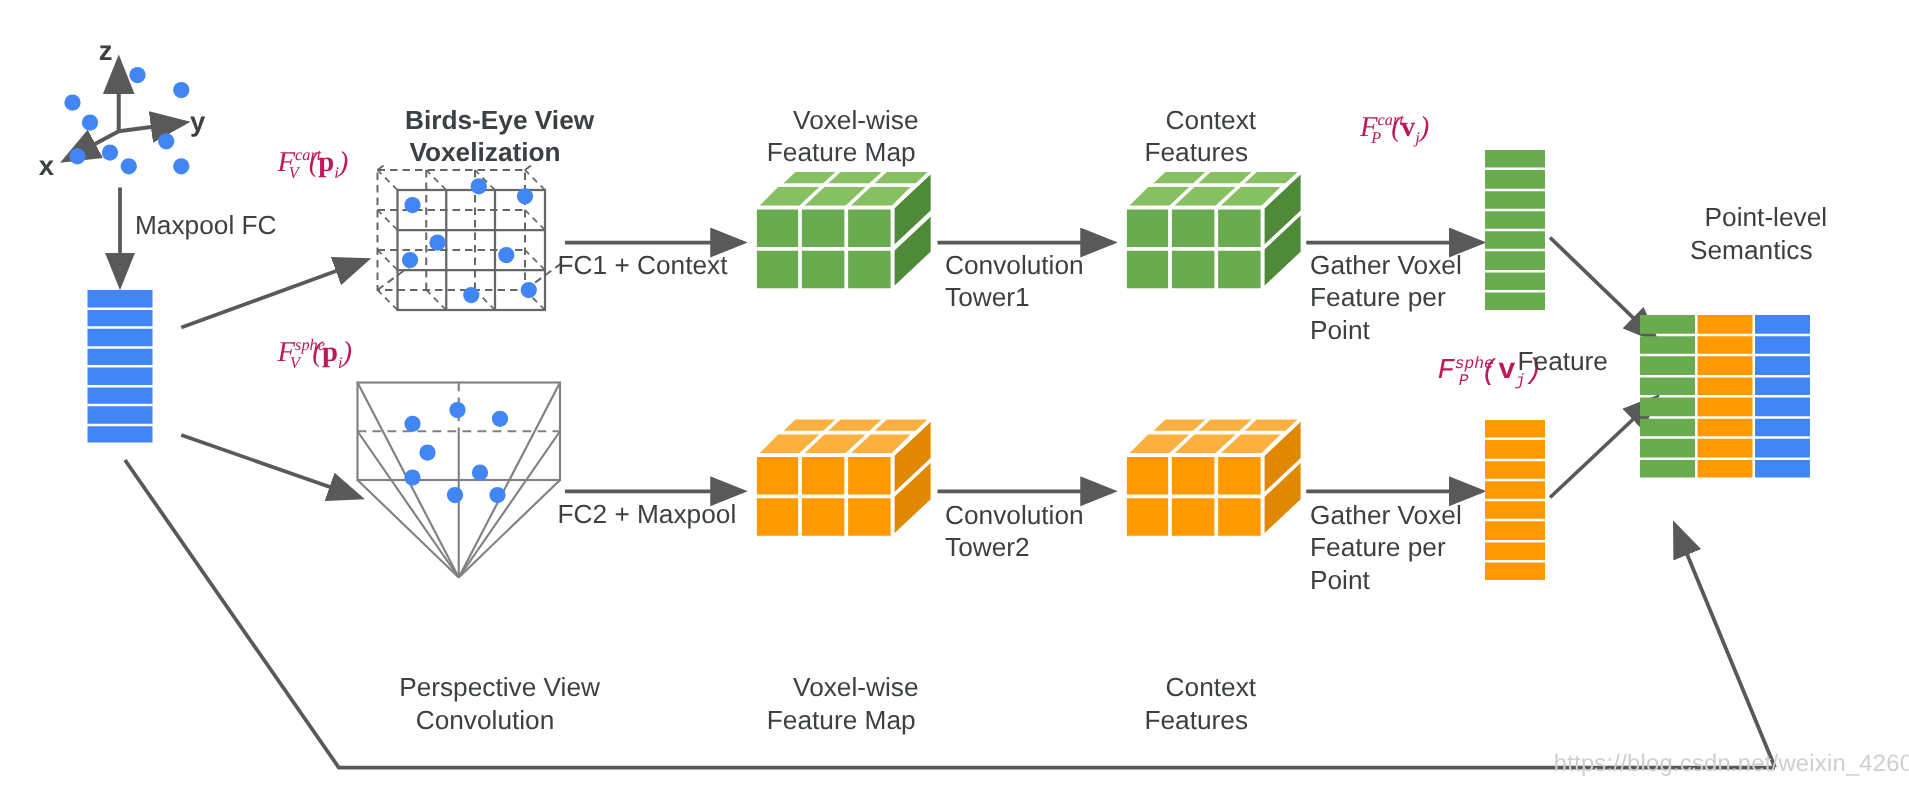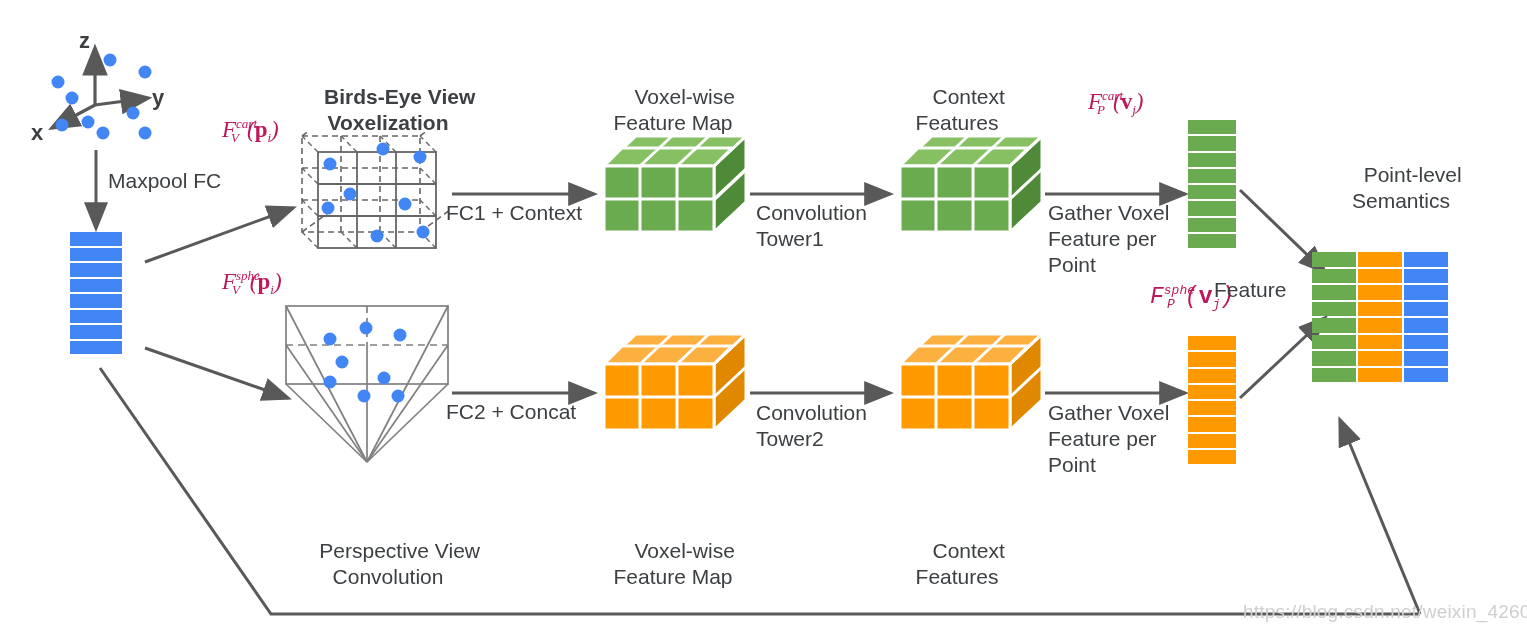--- a/index.html
+++ b/index.html
@@ -182,21 +182,21 @@
       <circle cx="50" cy="37" r="6.5"></circle>
       <circle cx="120" cy="33" r="6.5"></circle>
       <circle cx="62" cy="60" r="6.5"></circle>
       <circle cx="50" cy="80" r="6.5"></circle>
       <circle cx="104" cy="76" r="6.5"></circle>
       <circle cx="84" cy="94" r="6.5"></circle>
       <circle cx="118" cy="94" r="6.5"></circle>
     </g>
   </svg>
 
-  <span class="lbl" style="left:446px;top:399px;">FC2 + Concat</span>
+  <span class="lbl" style="left:446px;top:399px;">FC2 + Maxpool</span>
 
   <div class="lbl c" style="left:268px;top:512px;width:240px;">
     <span style="white-space:pre-line;">Perspective View
 Convolution</span>
   </div>
 
   <div class="lbl c" style="left:588px;top:58px;width:170px;">
     <span style="white-space:pre-line;">Voxel-wise
 Feature Map</span>
   </div>

